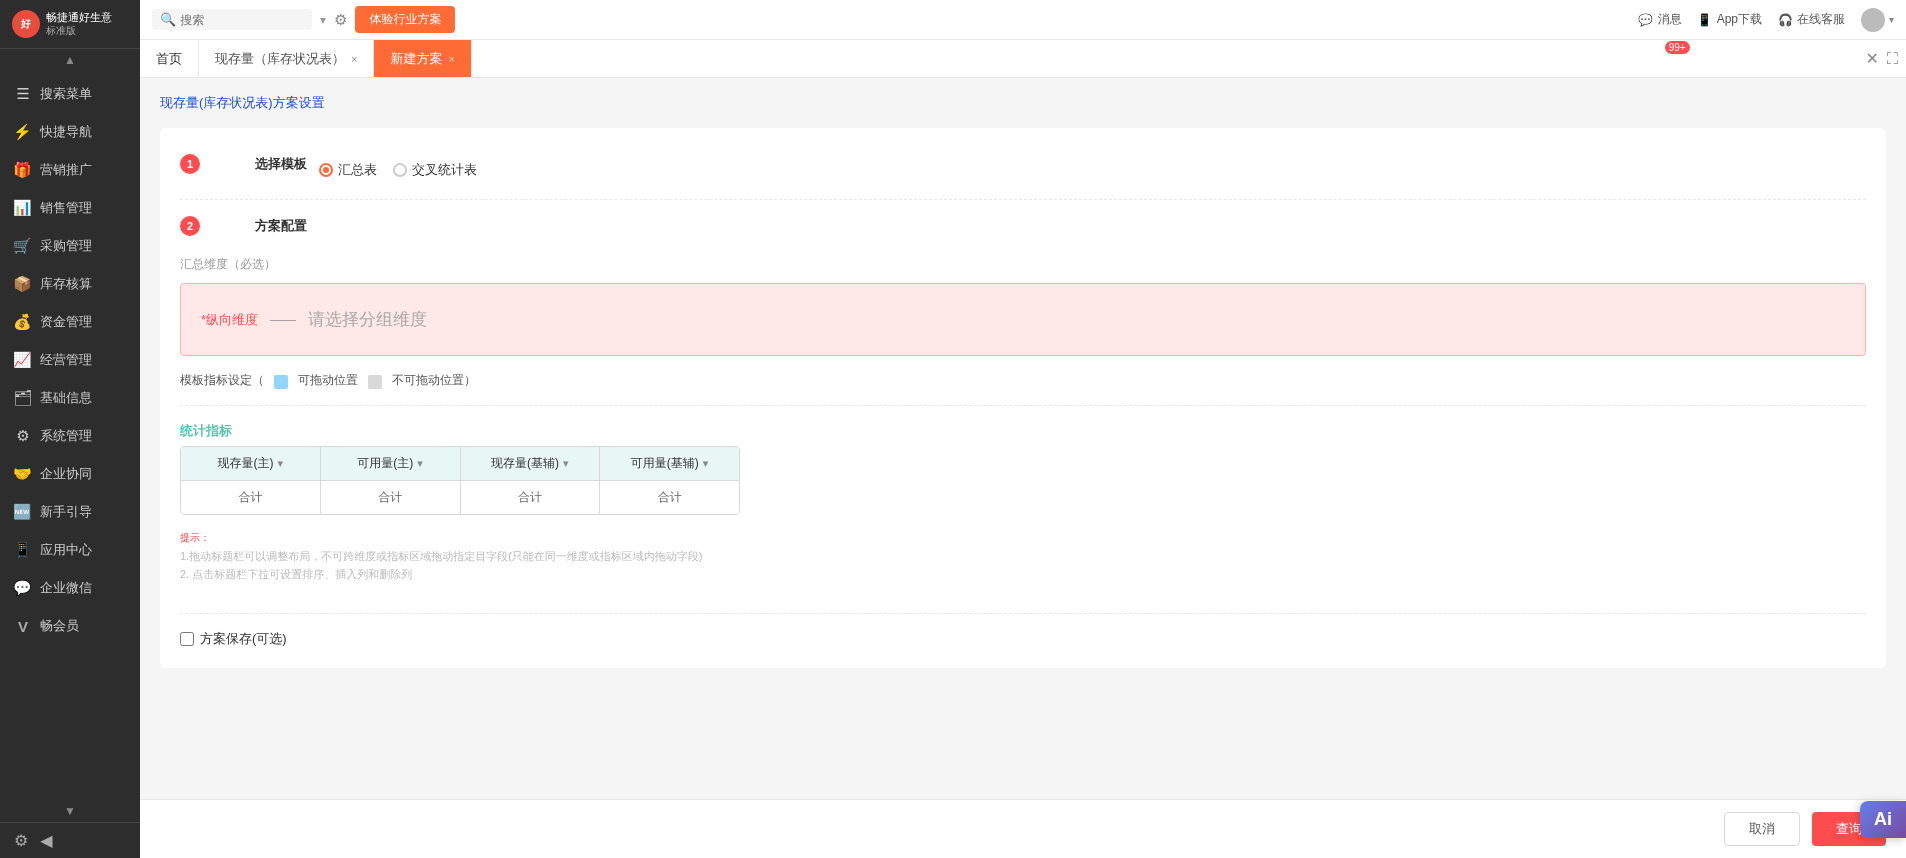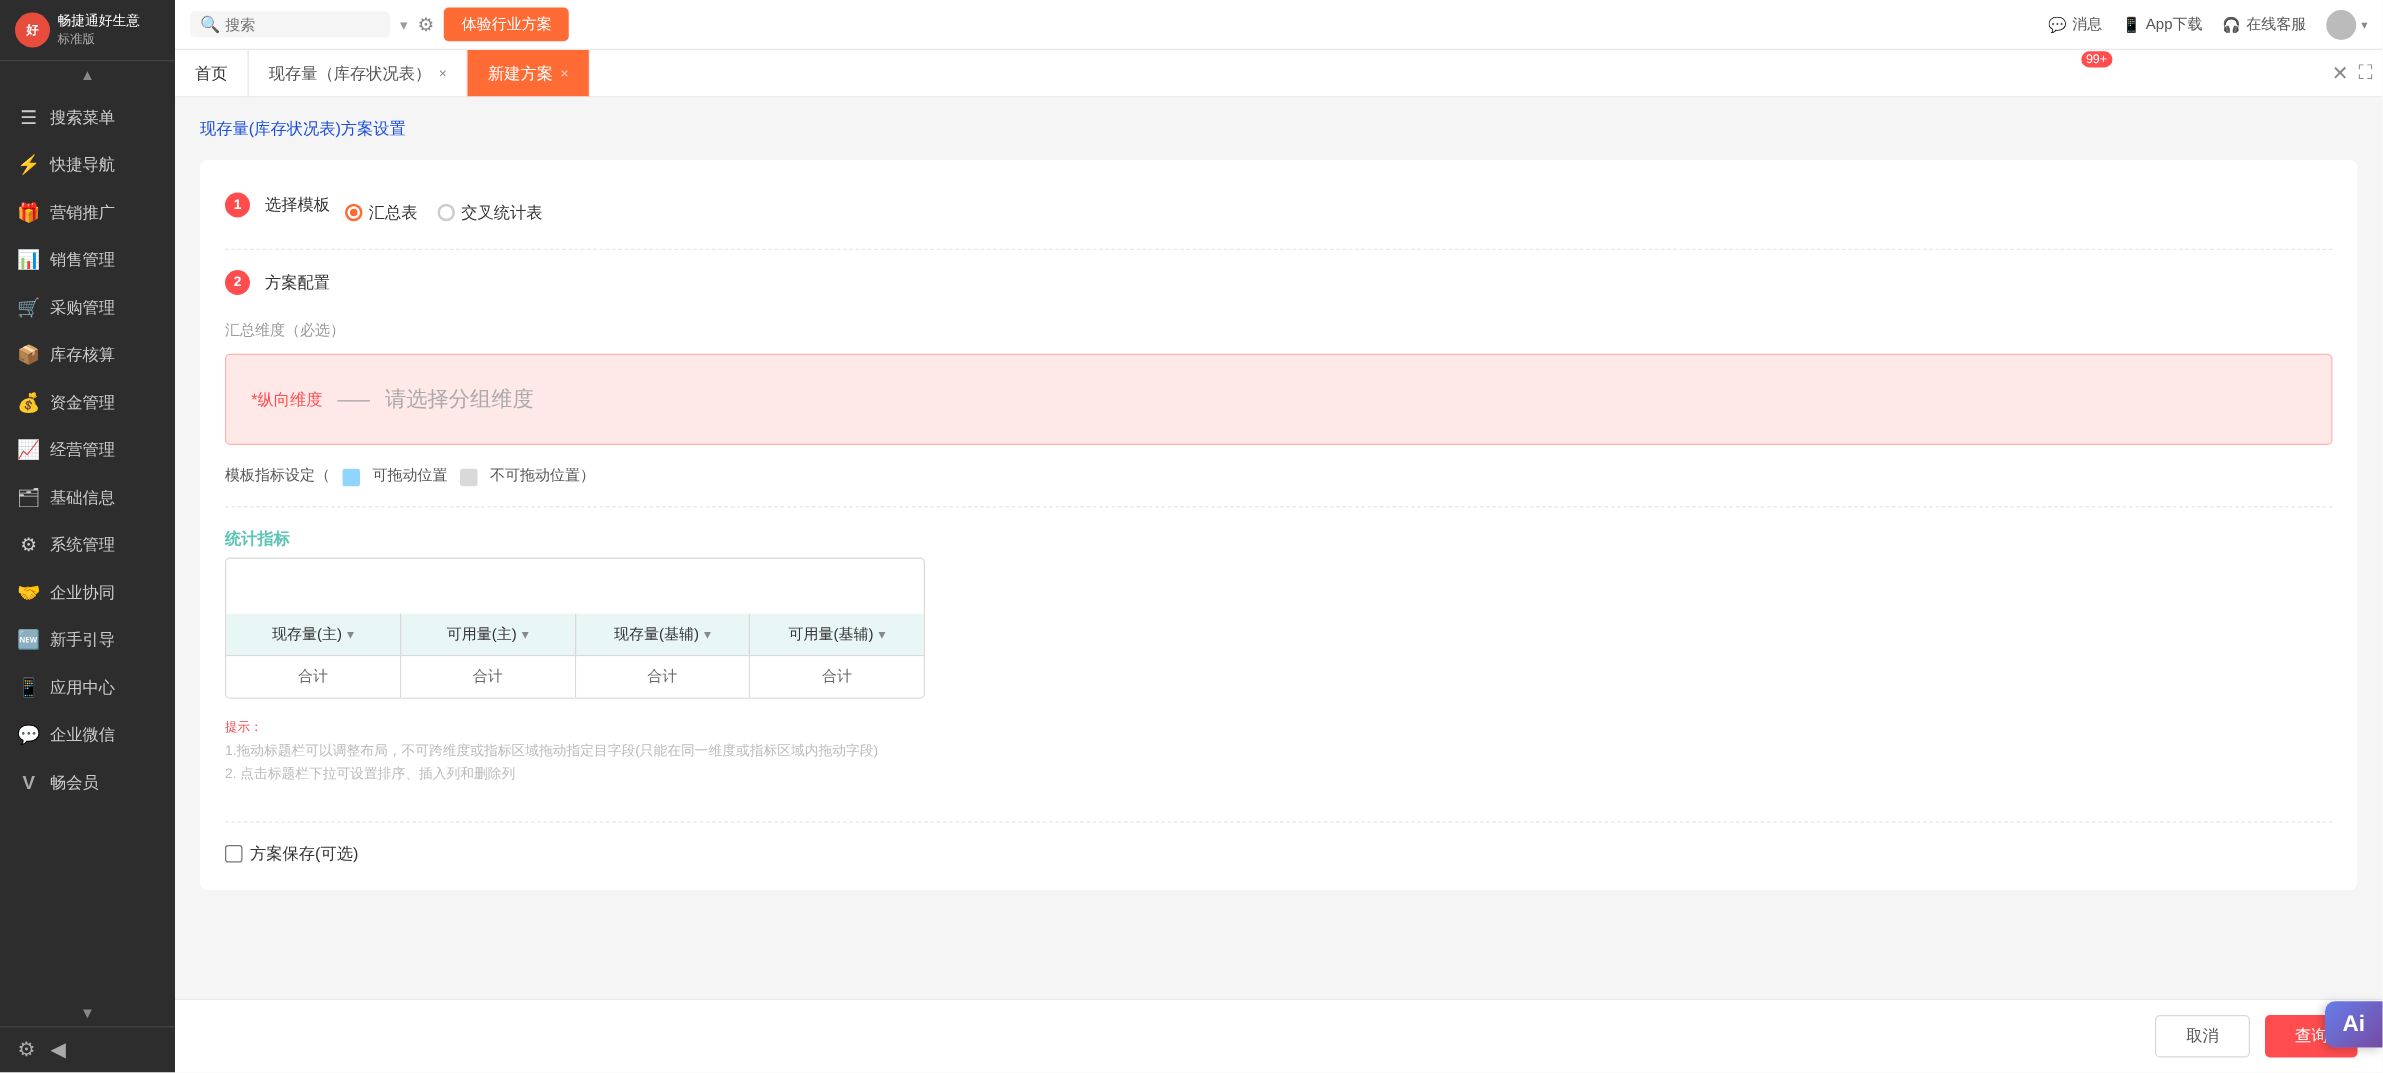--- a/index.html
+++ b/index.html
@@ -232,22 +232,23 @@
       border-radius: 50%;
       display: flex;
       align-items: center;
       justify-content: center;
       font-size: 11px;
       font-weight: bold;
       flex-shrink: 0;
     }
     .step-title {
       font-size: 13px;
-      font-weight: normal;
+      font-weight: bold;
       color: #333;
+      margin-left: 43px;
     }
     .radio-group {
       display: flex;
       align-items: center;
       gap: 16px;
     }
     .radio-item {
       display: flex;
       align-items: center;
       gap: 5px;
@@ -341,21 +342,20 @@
     }
     .stats-table {
       border: 1px solid #d9d9d9;
       border-radius: 4px;
       overflow: hidden;
       width: 560px;
     }
     .stats-table-header {
       display: flex;
       background: #e8f7f5;
-      margin-top: 44px;
     }
     .stats-col {
       flex: 1;
       border-right: 1px solid #d9d9d9;
       display: flex;
       flex-direction: column;
     }
     .stats-col:last-child { border-right: none; }
     .stats-col-header {
       display: flex;

